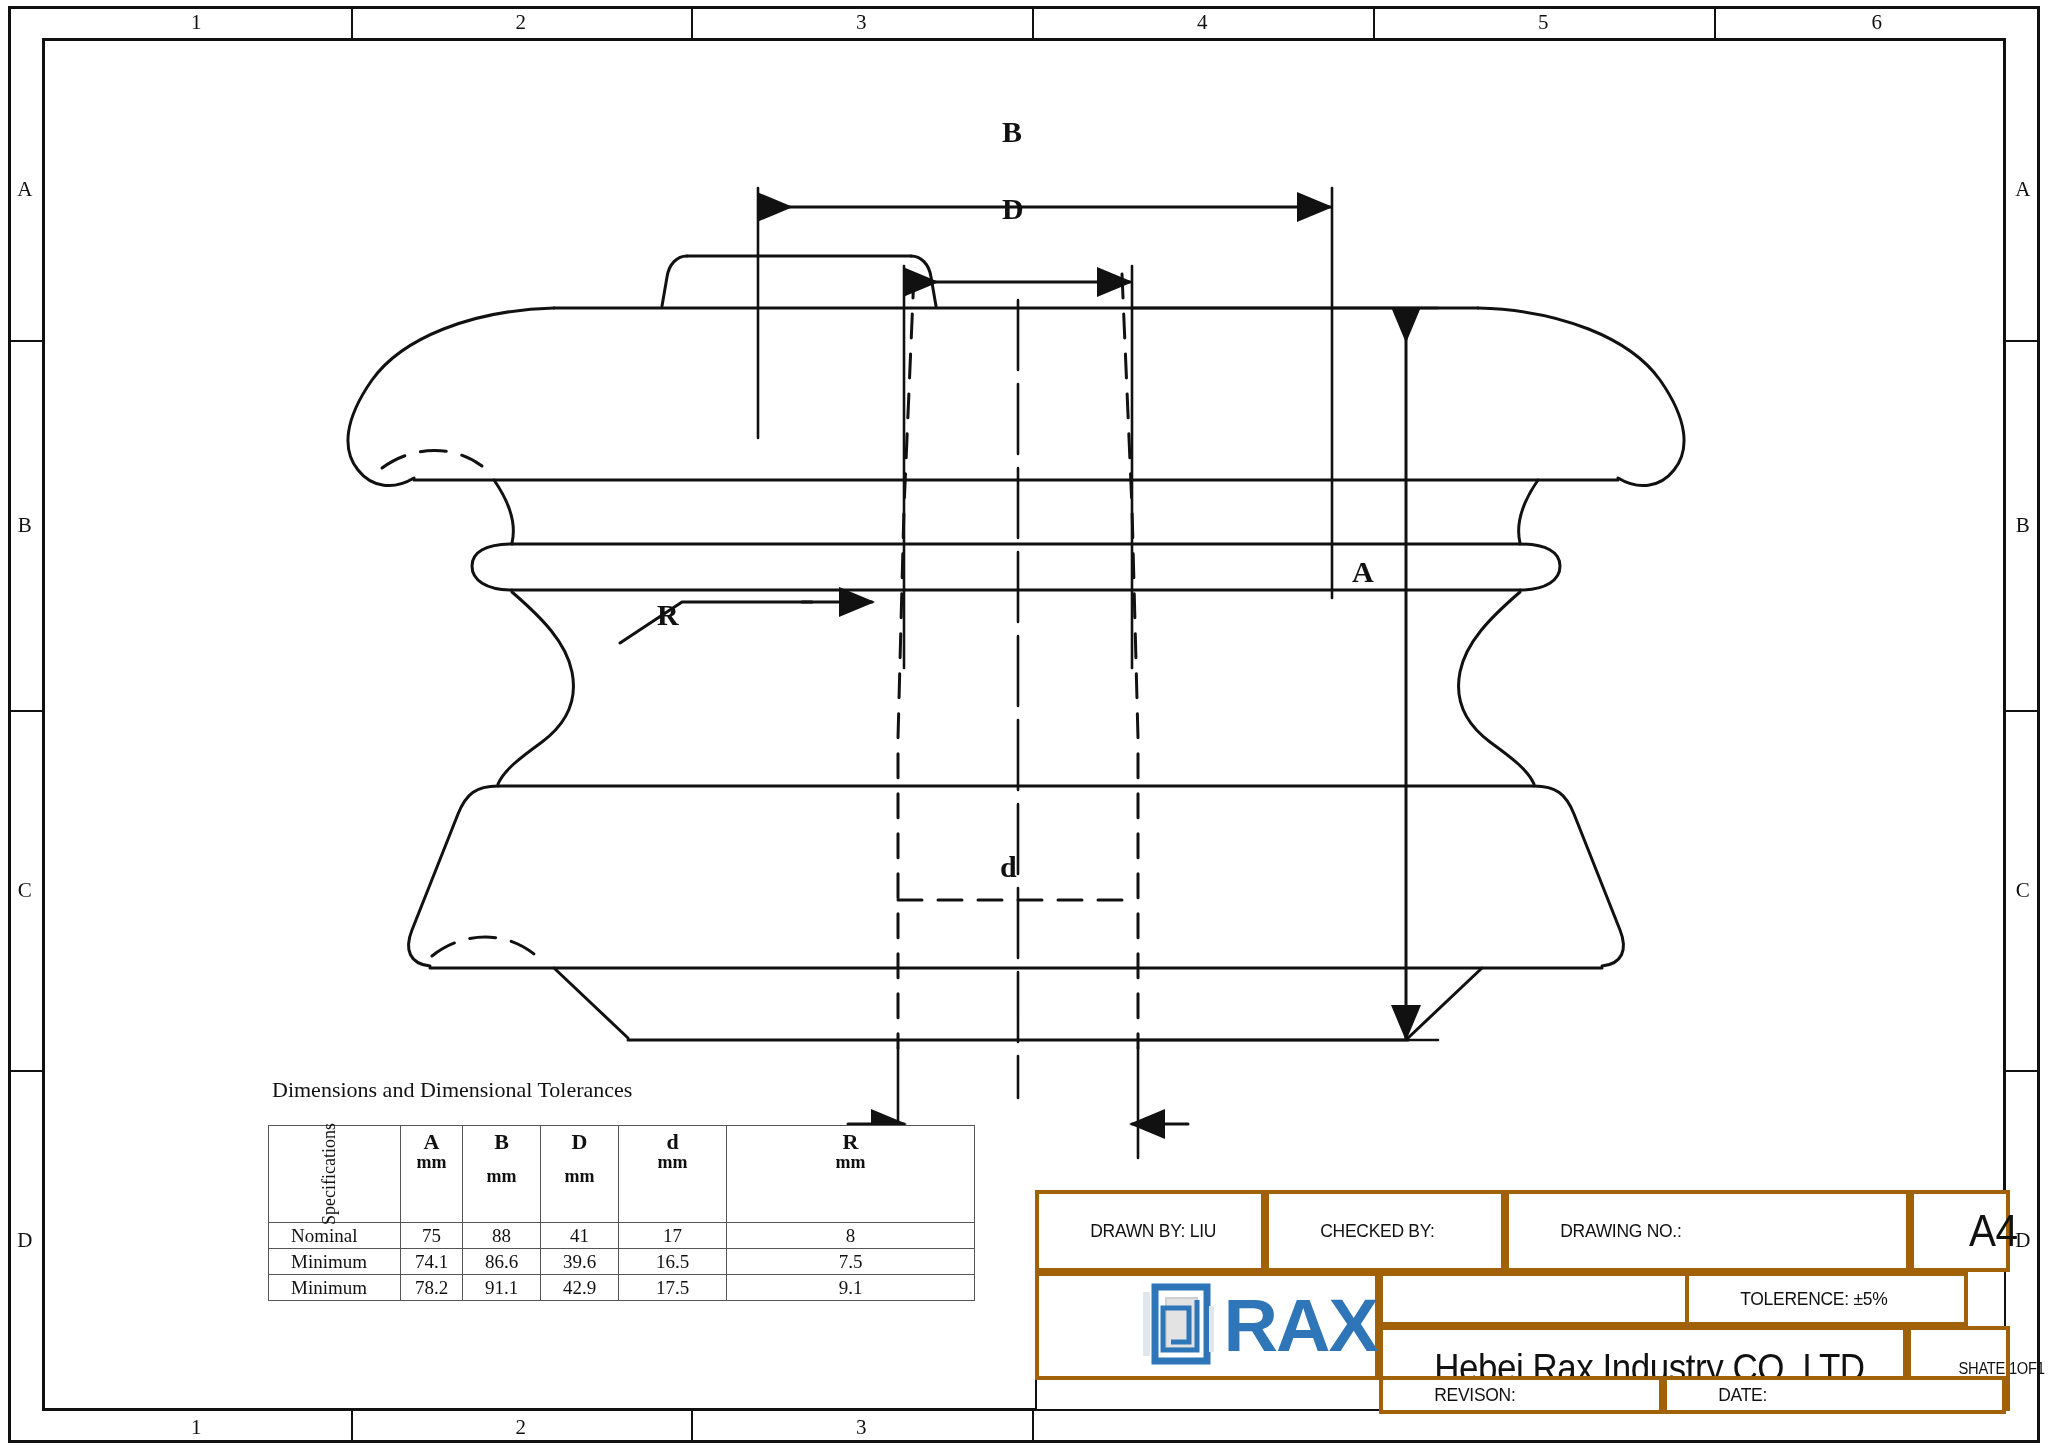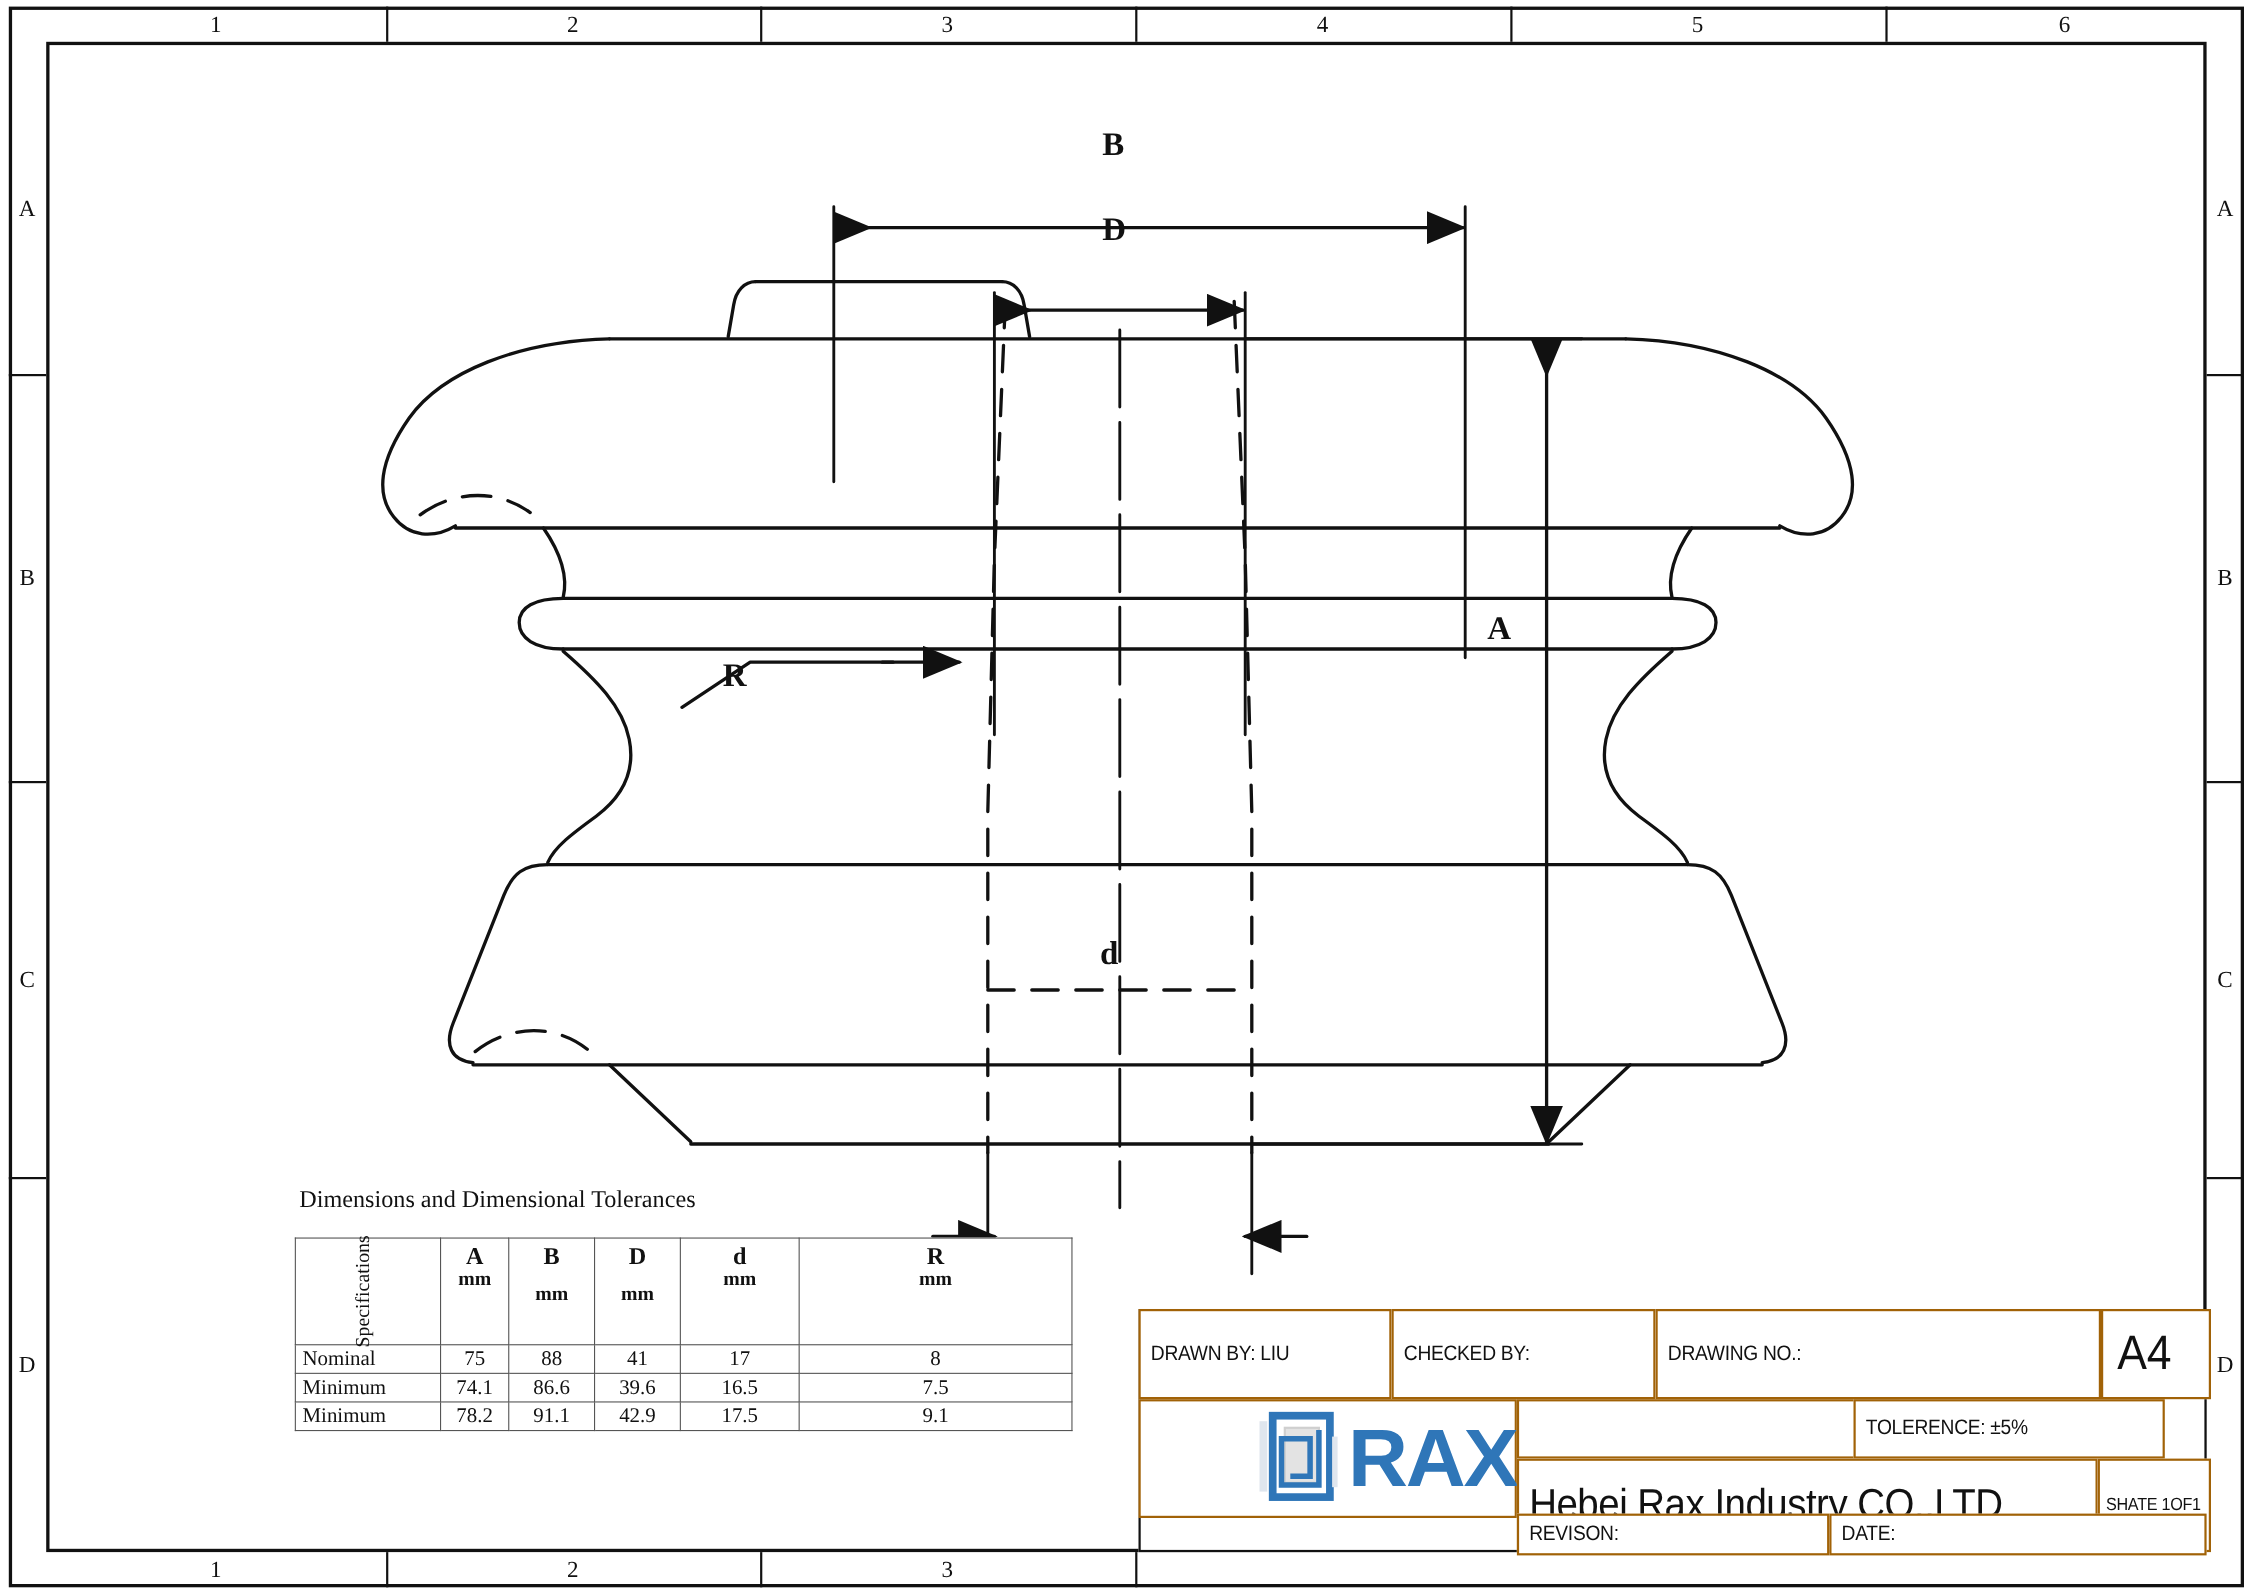--- a/index.html
+++ b/index.html
@@ -91,21 +91,21 @@
     font-size: 19px;
     color: #111;
     padding: 0;
     text-align: center;
     font-weight: normal;
   }
   table.tol thead td { height: 96px; vertical-align: top; }
   table.tol tbody td { height: 25px; line-height: 25px; }
   table.tol tbody td.rowlabel {
     text-align: left;
-    padding-left: 6px;
+    padding-left: 22px;
   }
   .hdr-stack {
     display: flex;
     flex-direction: column;
     align-items: center;
     padding-top: 4px;
   }
   .hdr-letter { font-weight: bold; font-size: 22px; line-height: 1.05; }
   .hdr-unit { font-weight: bold; font-size: 18px; line-height: 1.1; }
   .hdr-unit.pad1 { margin-top: 0px; }
@@ -127,26 +127,27 @@
   
   #title-block {
     position: absolute;
     left: 1035px; top: 1190px;
     width: 971px; height: 221px;
     border: 2px solid #111;
     background: #fff;
   }
   .tb-cell {
     position: absolute;
-    border: 2px solid #a16207;
+    border: 4px solid #a16207;
     background: #fff;
     font-family: "Liberation Sans", sans-serif;
     color: #111;
     display: flex;
     align-items: center;
+    padding-left: 42px;
   }
   .tb-text {
     font-family: "Liberation Sans", sans-serif;
     font-size: 19px;
     color: #111;
     padding-left: 10px;
     white-space: nowrap;
     letter-spacing: -0.3px;
     transform: scaleX(0.92);
     transform-origin: left center;

